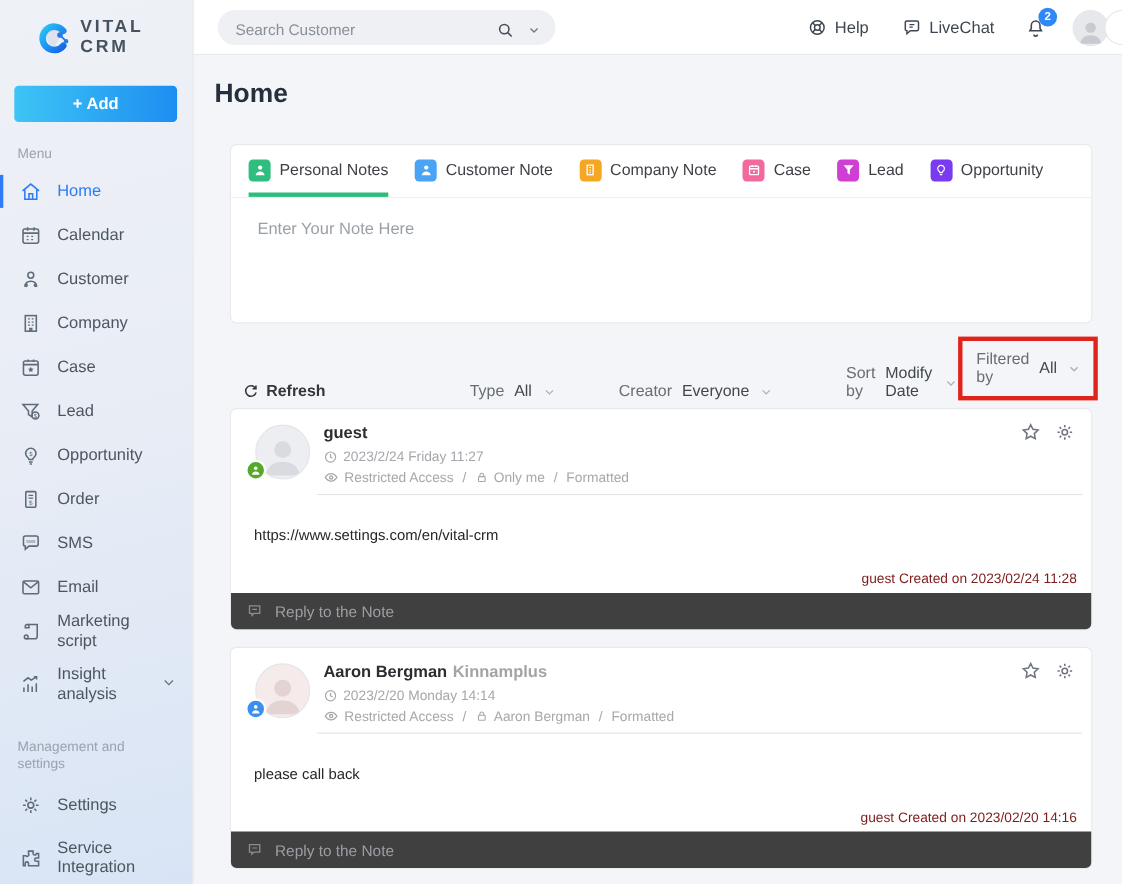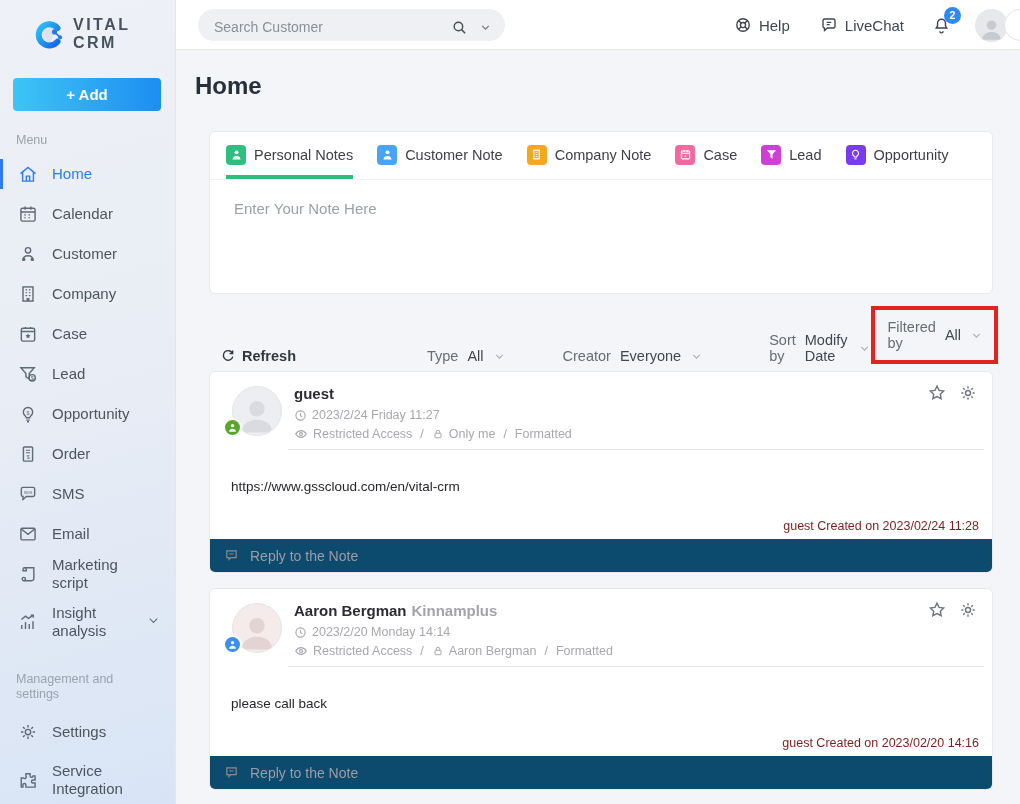--- a/index.html
+++ b/index.html
@@ -92,21 +92,21 @@
   .nh-name .company { color:#a3a3a8; margin-left:5px; }
   .nh-meta { position:absolute; left:84px; display:flex; align-items:center; gap:5px; font-size:12.5px; color:#a7a7ad; }
   .nh-meta.m1 { top:36px; } .nh-meta.m2 { top:55px; }
   .nh-meta .micn { display:flex; color:#a7a7ad; }
   .sep { margin:0 3px; }
   .head-actions { position:absolute; right:14px; top:11px; display:flex; gap:11px; color:#6f7480; }
   .head-actions .act { cursor:pointer; display:flex; }
   .card-divider { border-top:1px solid #e4e4e7; margin:0 8px 0 78px; }
   .card-body { flex:1; padding:29px 16px 0 21px; font-size:13.5px; color:#26262b; }
   .card-footer { text-align:right; padding:0 13px 6px 0; font-size:12.5px; color:#7f1d1d; }
-  .reply-bar { flex:0 0 33px; background:#0c4a6e; border-radius:0 0 5px 5px; display:flex; align-items:center;
+  .reply-bar { flex:0 0 33px; background:#404040; border-radius:0 0 5px 5px; display:flex; align-items:center;
     gap:11px; padding-left:14px; font-size:14px; color:#9d9da4; cursor:pointer; }
   .reply-bar .ricn { display:flex; color:#8b8b92; }
 </style>
 </head>
 <body>
 
 <div class="page">
 
   <aside class="sidebar">
     <div class="logo-row">
@@ -505,21 +505,21 @@
           </span>
           <span class="act">
             <svg viewBox="0 0 24 24" width="20" height="20" fill="none" stroke="currentColor" stroke-width="1.7">
                 <circle cx="12" cy="12" r="3"></circle>
                 <path d="M12 4v2.5M12 17.5V20M4 12h2.5M17.5 12H20M6.3 6.3l1.8 1.8M15.9 15.9l1.8 1.8M17.7 6.3l-1.8 1.8M8.1 15.9l-1.8 1.8"></path>
               </svg>
           </span>
         </div>
       </div>
       <div class="card-divider"></div>
-      <div class="card-body">https://www.gsscloud.com/en/vital-crm</div>
+      <div class="card-body">https://www.settings.com/en/vital-crm</div>
       <div class="card-footer">guest Created on 2023/02/24 11:28</div>
       <div class="reply-bar">
         <span class="ricn">
           <svg viewBox="0 0 24 24" width="15" height="15" fill="none" stroke="currentColor" stroke-width="1.9">
               <path d="M4.5 4.5h15v11h-8.5l-3 3v-3h-3.5z"></path>
               <path d="M8.5 9.5h7" stroke-width="1.6"></path>
             </svg>
         </span>
         <span>Reply to the Note</span>
       </div>

